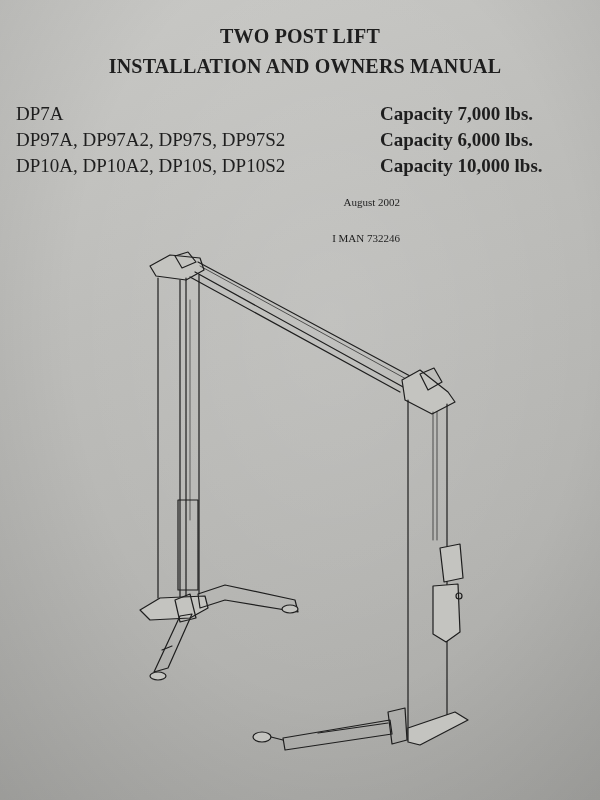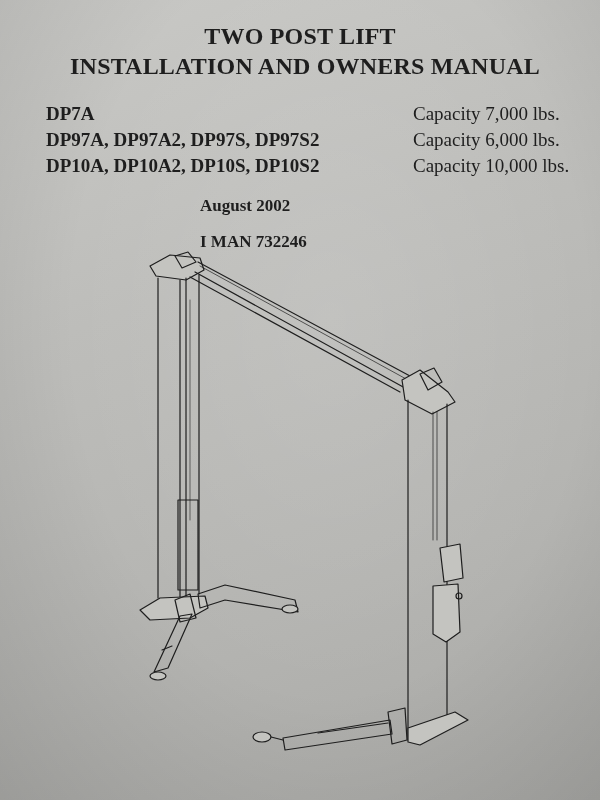--- a/index.html
+++ b/index.html
@@ -8,28 +8,28 @@
     background: linear-gradient(160deg, #c9c9c6 0%, #bdbdba 35%, #b4b4b1 70%, #a9a9a6 100%);
     font-family: "Liberation Serif", "DejaVu Serif", serif;
     color: #1e1e1e;
   }
   .vignette {
     position: absolute; inset: 0; pointer-events: none;
     background: radial-gradient(ellipse at 55% 40%, rgba(255,255,255,0.10) 0%, rgba(0,0,0,0) 55%, rgba(0,0,0,0.12) 100%);
   }
   .title {
     position: absolute; left: 0; width: 600px; text-align: center;
-    font-weight: bold; font-size: 24px; line-height: 28px; letter-spacing: 0.2px;
+    font-weight: bold; font-size: 20px; line-height: 28px; letter-spacing: 0.2px;
   }
   .title.l1 { top: 22px; }
   .title.l2 { top: 52px; left: 5px; }
-  .model-row { position: absolute; left: 16px; font-weight: bold; font-size: 19px; line-height: 24px; white-space: nowrap; margin-left: 30px; }
-  .cap-row { position: absolute; left: 413px; font-weight: normal; font-size: 19px; line-height: 24px; white-space: nowrap; }
+  .model-row { position: absolute; left: 16px; font-weight: normal; font-size: 19px; line-height: 24px; white-space: nowrap; }
+  .cap-row { position: absolute; left: 380px; font-weight: bold; font-size: 19px; line-height: 24px; white-space: nowrap; }
   .r0 { top: 102px; } .r1 { top: 128px; } .r2 { top: 154px; }
-  .meta { position: absolute; left: 200px; width: 200px; text-align: left; font-weight: bold; font-size: 17px; }
+  .meta { position: absolute; left: 200px; width: 200px; text-align: right; font-weight: normal; font-size: 11px; }
   .date { top: 196px; }
   .docno { top: 232px; }
   svg.lift { position: absolute; left: 0; top: 0; }
 </style>
 </head>
 <body>
 
 <div class="vignette"></div>
 
 <div class="title l1">TWO POST LIFT</div>

